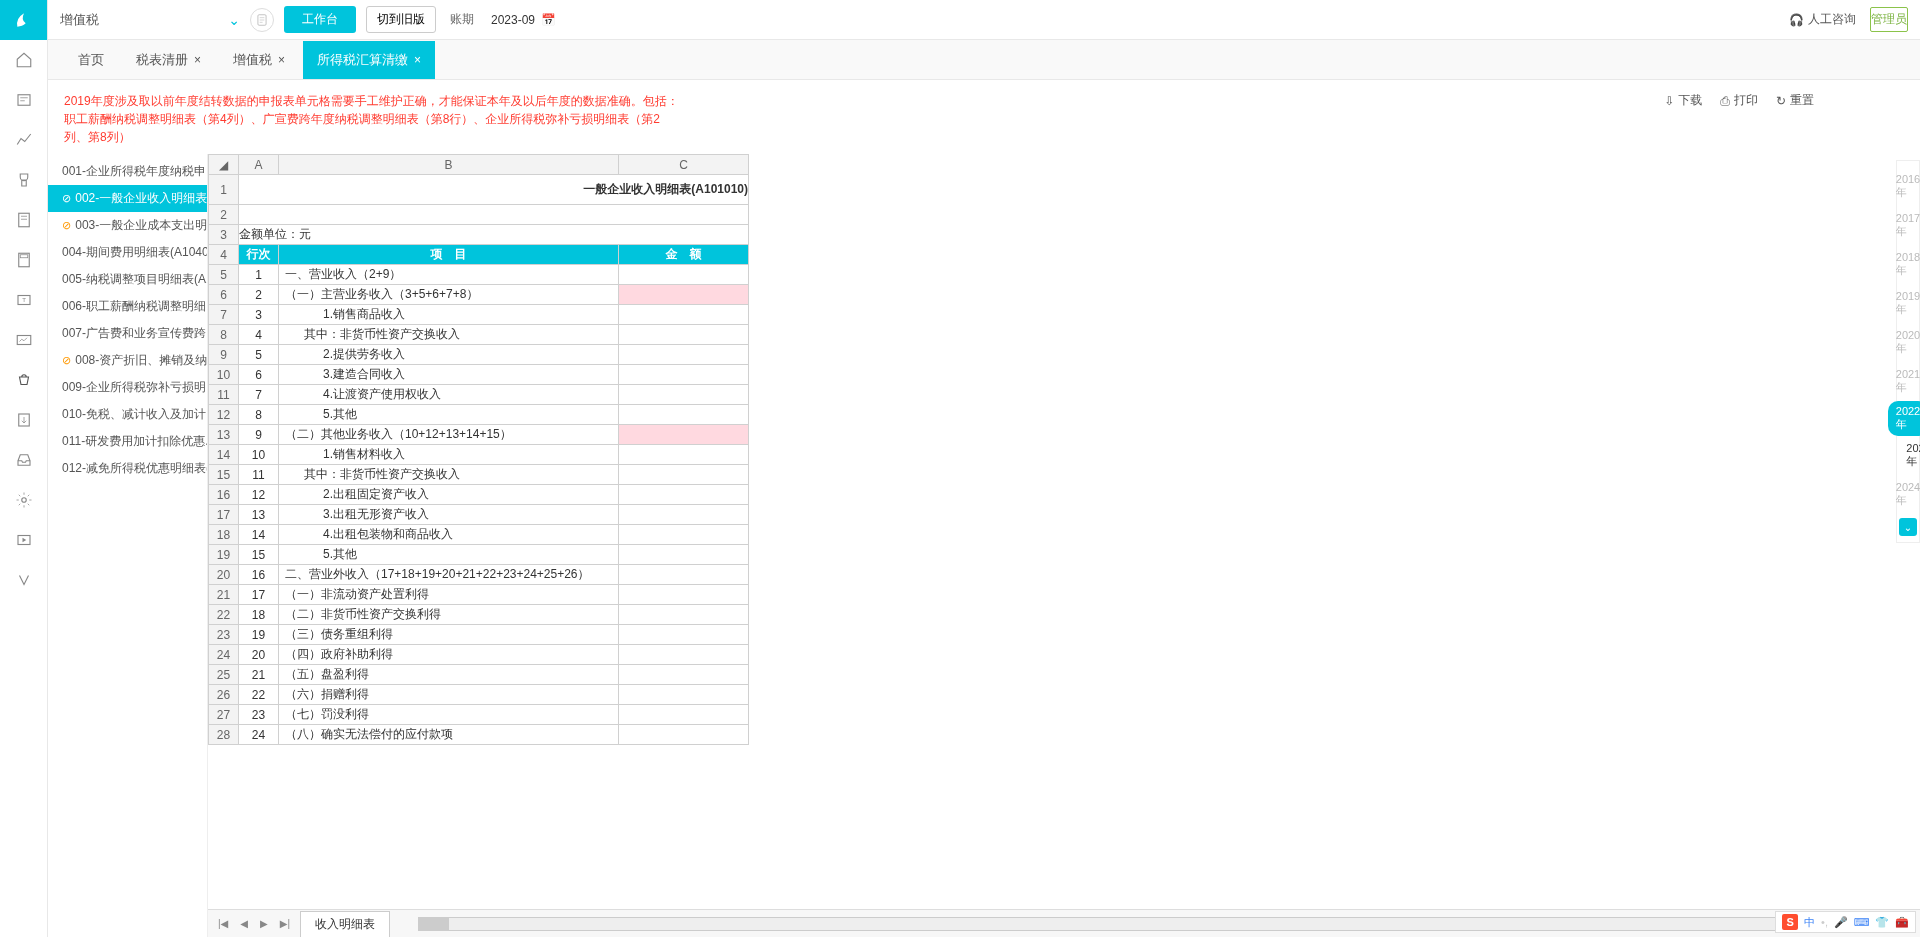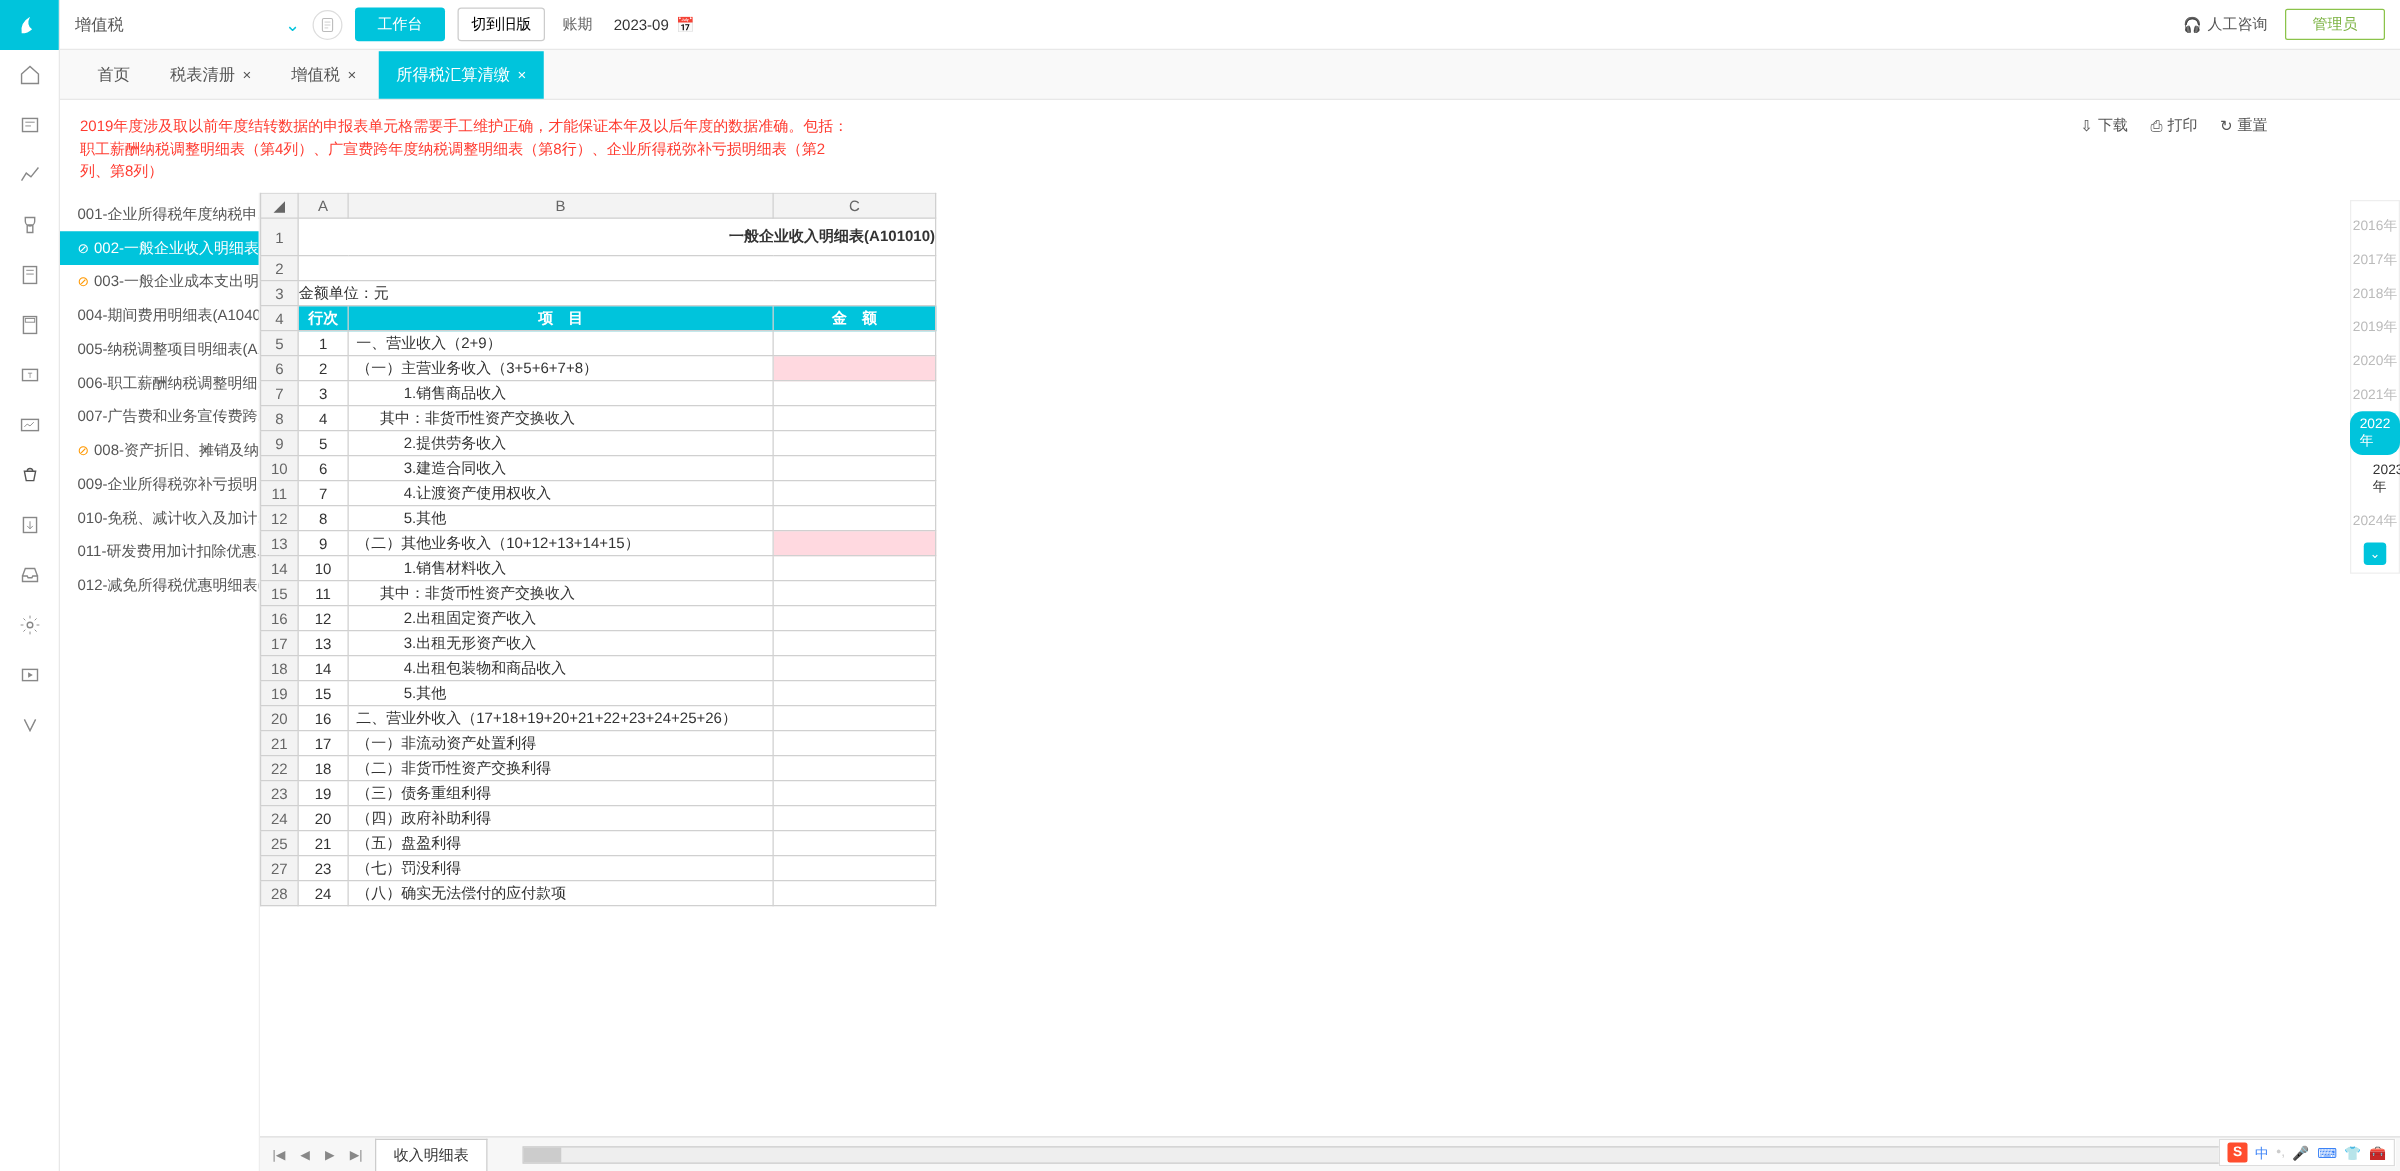--- a/index.html
+++ b/index.html
@@ -20,21 +20,21 @@
 .topbar { height: 40px; border-bottom: 1px solid #e8e8e8; display: flex; align-items: center; padding: 0 12px; gap: 10px; }
 .dropdown-main { width: 180px; display: flex; align-items: center; justify-content: space-between; color: #555; cursor: pointer; font-size: 13px; }
 .chev { color: #00c4dc; font-size: 14px; }
 .round-icon { width: 24px; height: 24px; border-radius: 50%; border: 1px solid #ddd; display: flex; align-items: center; justify-content: center; color: #bbb; cursor: pointer; }
 .btn-primary { background: #00c4dc; color: #fff; border: none; padding: 5px 18px; border-radius: 3px; cursor: pointer; font-size: 12px; }
 .btn-outline { background: #fff; border: 1px solid #ccc; padding: 4px 10px; border-radius: 3px; cursor: pointer; font-size: 12px; }
 .period-label { color: #666; margin-left: 4px; }
 .period-input { border: 1px solid transparent; padding: 4px 6px; display: flex; align-items: center; gap: 6px; cursor: pointer; }
 .topbar-right { margin-left: auto; display: flex; align-items: center; gap: 14px; }
 .link-icon { display: flex; align-items: center; gap: 4px; color: #555; cursor: pointer; }
-.admin-btn { border: 1px solid #8bc34a; color: #7cb342; padding: 3px 21px; border-radius: 2px; cursor: pointer; font-size: 12px; }
+.admin-btn { border: 1px solid #8bc34a; color: #7cb342; padding: 3px 0; border-radius: 2px; cursor: pointer; font-size: 12px; }
 
 
 .tabs { height: 40px; border-bottom: 1px solid #e8e8e8; display: flex; align-items: center; padding: 0 16px; gap: 4px; background: #f9f9f9; }
 .tab { padding: 10px 14px; cursor: pointer; color: #555; display: flex; align-items: center; gap: 6px; font-size: 13px; }
 .tab.active { background: #00c4dc; color: #fff; }
 .tab-close { font-size: 12px; cursor: pointer; }
 
 
 .notice-row { display: flex; align-items: flex-start; padding: 12px 16px 8px; gap: 20px; }
 .notice { color: #ff3b30; font-size: 12px; line-height: 1.5; max-width: 620px; }
@@ -73,21 +73,21 @@
 .indent3 { padding-left: 25px; }
 
 
 .sheet-tabs { height: 28px; border-top: 1px solid #ddd; display: flex; align-items: center; background: #f7f7f7; padding: 0 8px; gap: 8px; }
 .sheet-nav-btn { color: #888; cursor: pointer; padding: 0 2px; font-size: 10px; }
 .sheet-tab { background: #fff; border: 1px solid #ccc; border-bottom: none; padding: 4px 14px; font-size: 12px; cursor: pointer; }
 .sheet-hscroll { flex: 1; height: 14px; margin-left: 20px; position: relative; background: #eee; border: 1px solid #ccc; }
 .sheet-hscroll::before { content: ''; position: absolute; left: 0; width: 30px; top: 0; bottom: 0; background: #ccc; }
 
 
-.year-rail { position: absolute; right: 0; top: 160px; width: 40px; background: #fff; border: 1px solid #eee; display: flex; flex-direction: column; align-items: center; padding: 6px 0; z-index: 5; }
+.year-rail { position: absolute; right: 0; top: 160px; width: 24px; background: #fff; border: 1px solid #eee; display: flex; flex-direction: column; align-items: center; padding: 6px 0; z-index: 5; }
 .year-item { padding: 6px 0; font-size: 11px; color: #bbb; cursor: pointer; }
 .year-item.dark { color: #333; margin-left: 21px; }
 .year-item.active { background: #00c4dc; color: #fff; border-radius: 10px; padding: 4px 8px; }
 .year-more { width: 18px; height: 18px; background: #00c4dc; border-radius: 3px; color: #fff; display: flex; align-items: center; justify-content: center; margin-top: 4px; cursor: pointer; font-size: 10px; }
 
 
 .user-menu { position: absolute; right: 6px; top: 40px; width: 110px; background: #fff; border: 1px solid #e0e0e0; box-shadow: 0 2px 10px rgba(0,0,0,0.1); z-index: 20; }
 .user-menu-item { padding: 12px 16px; cursor: pointer; color: #555; font-size: 12px; border-bottom: 1px solid #f0f0f0; }
 .user-menu-item:last-child { border-bottom: none; }
 
@@ -447,20 +447,26 @@
                   <td class="item-cell indent1">（四）政府补助利得</td>
                   <td></td>
                 </tr>
                 <tr>
                   <td class="row-hdr">25</td>
                   <td class="rownum">21</td>
                   <td class="item-cell indent1">（五）盘盈利得</td>
                   <td></td>
                 </tr>
                 <tr>
+                  <td class="row-hdr">26</td>
+                  <td class="rownum">22</td>
+                  <td class="item-cell indent1">（六）捐赠利得</td>
+                  <td></td>
+                </tr>
+                <tr>
                   <td class="row-hdr">27</td>
                   <td class="rownum">23</td>
                   <td class="item-cell indent1">（七）罚没利得</td>
                   <td></td>
                 </tr>
                 <tr>
                   <td class="row-hdr">28</td>
                   <td class="rownum">24</td>
                   <td class="item-cell indent1">（八）确实无法偿付的应付款项</td>
                   <td></td>

